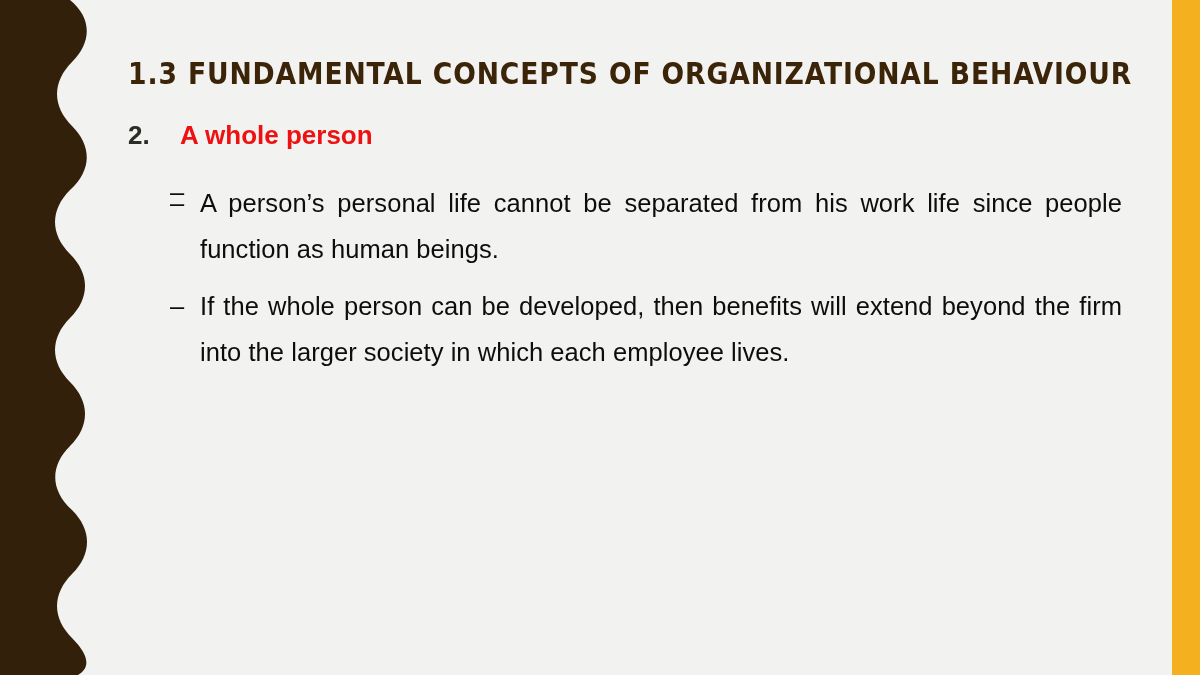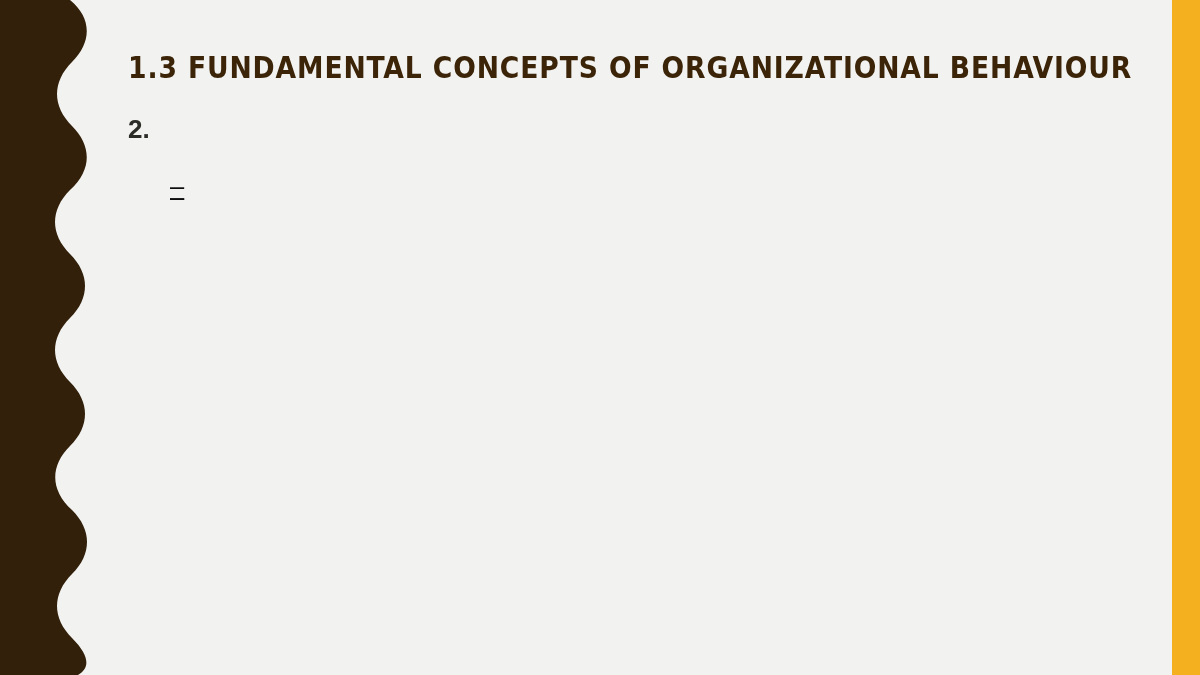--- a/index.html
+++ b/index.html
@@ -41,21 +41,21 @@
     width: 28px;
     height: 675px;
     background: #f5b01f;
     z-index: 2;
   }
 
   
   .content {
     position: absolute;
     left: 0;
-    top: 11px;
+    top: 17px;
     width: 1200px;
     height: 520px;
     z-index: 1;
     text-decoration: underline;
   }
 
   .slide-title {
     position: absolute;
     left: 128px;
     top: 40px;
@@ -152,31 +152,34 @@
   </div>
 
   <div class="right-stripe"></div>
 
   <div class="content">
 
     <div class="slide-title">1.3 FUNDAMENTAL CONCEPTS OF ORGANIZATIONAL BEHAVIOUR</div>
 
     <div class="numbered-heading">
       <span class="num">2.</span>
+      <span class="htext">A whole person</span>
     </div>
 
     <div class="bullets">
 
       <div class="bullet">
         <span class="dash">–</span>
       </div>
 
       <div class="bullet">
         <span class="dash">–</span>
+        <span class="btext">A person’s personal life cannot be separated from his work life since people function as human beings.</span>
       </div>
 
       <div class="bullet">
         <span class="dash">–</span>
+        <span class="btext">If the whole person can be developed, then benefits will extend beyond the firm into the larger society in which each employee lives.</span>
       </div>
 
     </div>
   </div>
 </div>
 
 </body></html>

